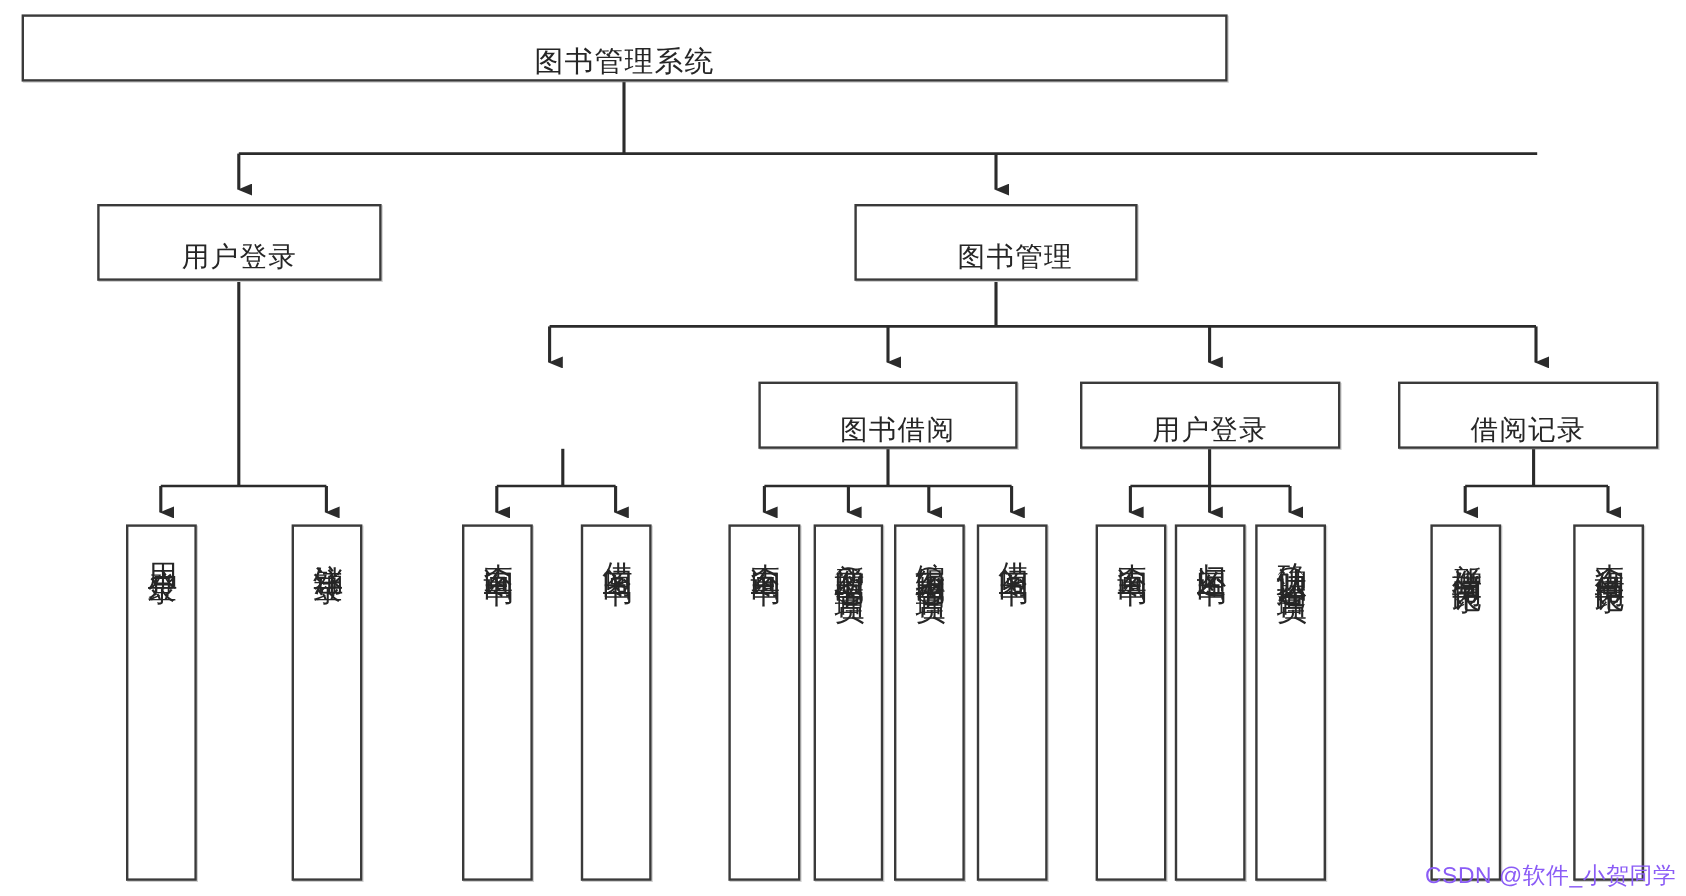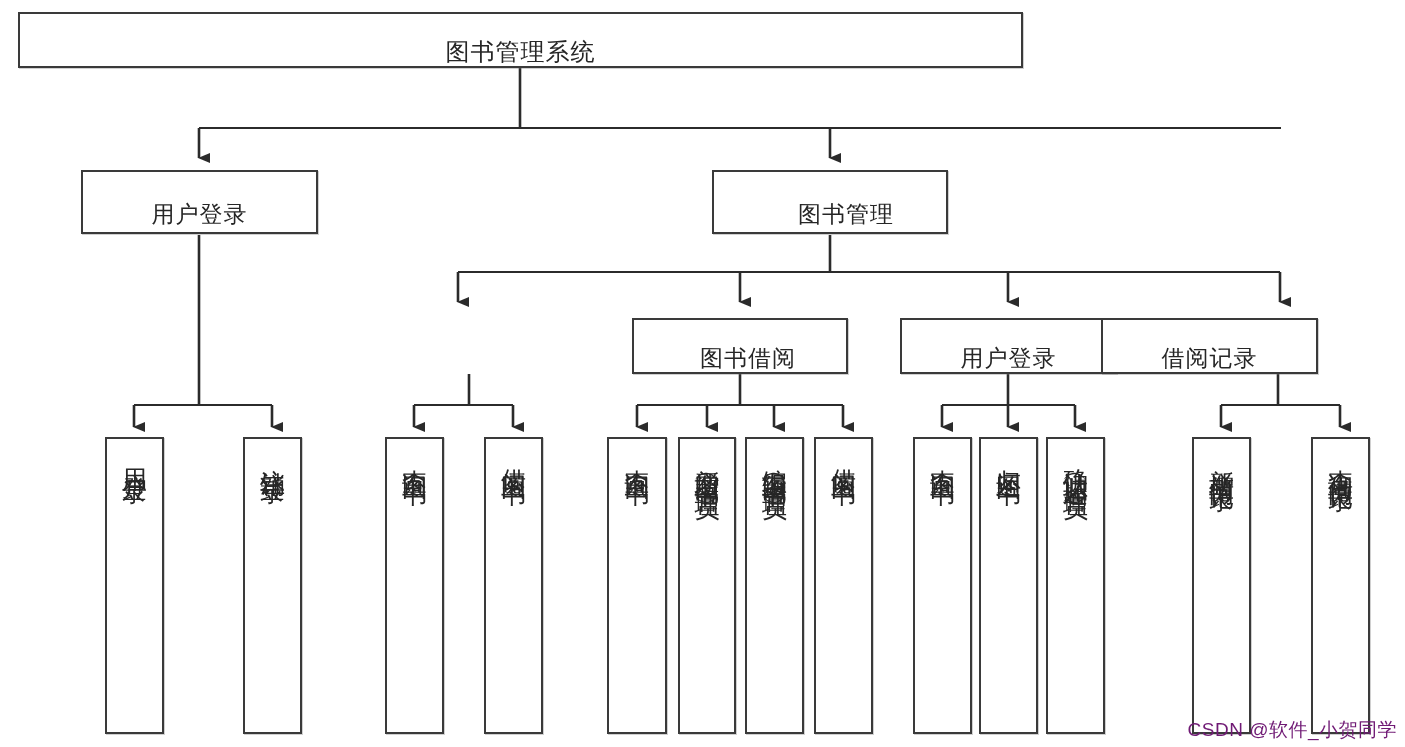--- a/index.html
+++ b/index.html
@@ -61,21 +61,21 @@
     font-size: 25px;
     letter-spacing: 4px;
     line-height: 1;
     white-space: nowrap;
   }
   #watermark {
     position: absolute;
     right: 8px;
     bottom: 4px;
     font-size: 19px;
-    color: #701a75;
+    color: #8b5cf6;
     white-space: nowrap;
     letter-spacing: 0.5px;
   }
 </style>
 </head>
 <body>
 
 <div id="canvas">
 
   <svg class="wires" viewBox="0 0 1405 747" xmlns="http://www.w3.org/2000/svg">
@@ -142,21 +142,21 @@
 
 
   <div class="node horiz" style="left:632px; top:318px; width:216px; height:56px;padding-left:16px;">
     <span class="label">图书借阅</span>
   </div>
 
   <div class="node horiz" style="left:900px; top:318px; width:217px; height:56px;">
     <span class="label">用户登录</span>
   </div>
 
-  <div class="node horiz" style="left:1101px; top:318px; width:217px; height:56px;">
+  <div class="node horiz" style="left:1165px; top:318px; width:217px; height:56px;">
     <span class="label">借阅记录</span>
   </div>
 
   <div class="node vert" style="left:105px; top:437px; width:59px; height:297px;">
     <span class="label">用户登录</span>
   </div>
 
   <div class="node vert" style="left:243px; top:437px; width:59px; height:297px;">
     <span class="label">注销登录</span>
   </div>

